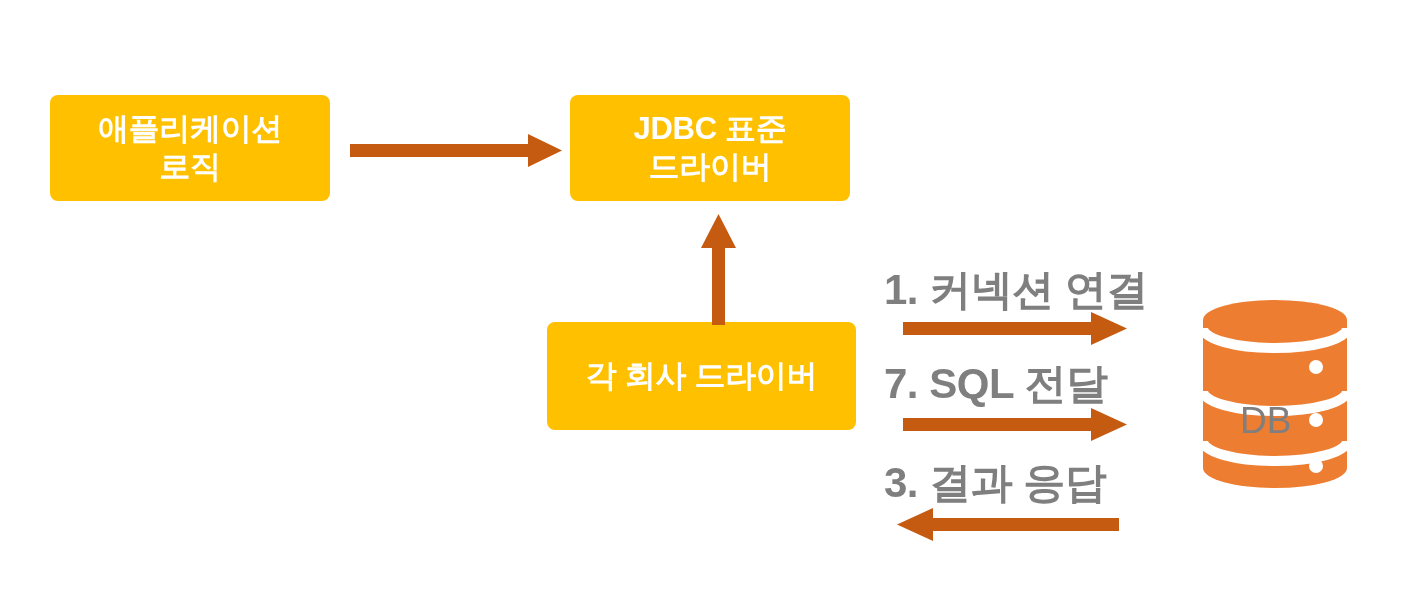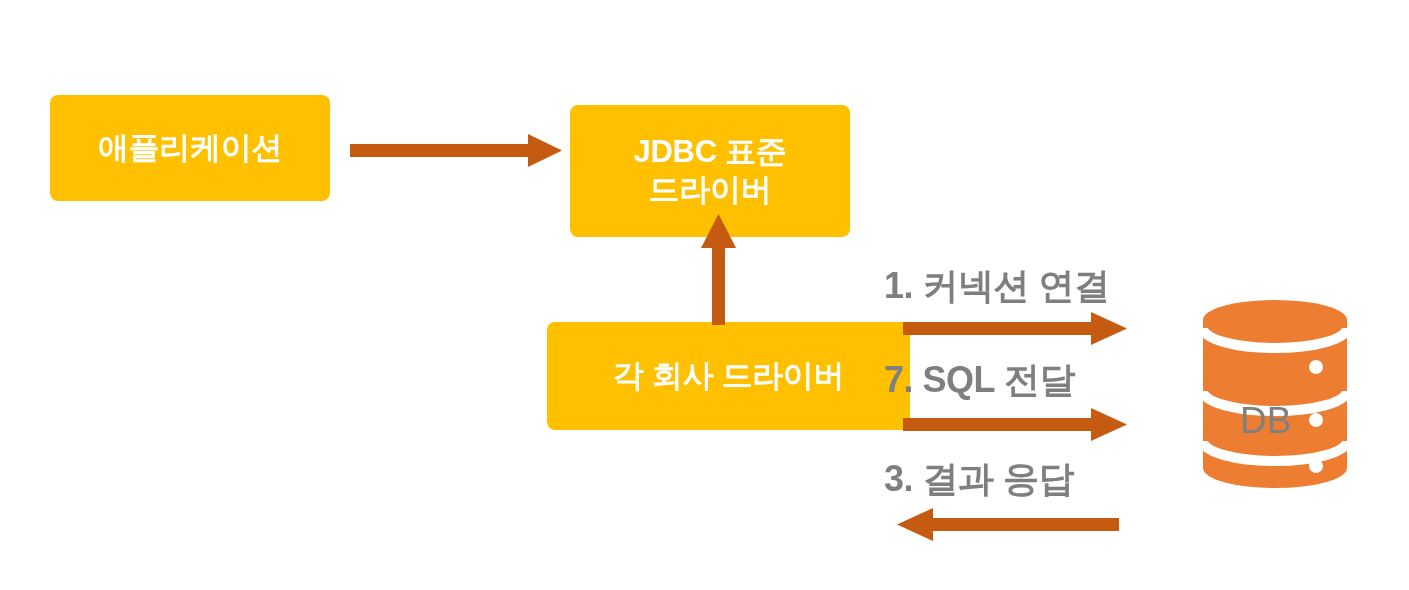--- a/index.html
+++ b/index.html
@@ -19,30 +19,30 @@
     align-items:center;
     justify-content:center;
     text-align:center;
     color:#ffffff;
     font-weight:bold;
     line-height:1.22;
     letter-spacing:-0.3px;
   }
 
   #box-app      { left:50px;  top:95px;  width:280px; height:106px; font-size:31px; }
-  #box-jdbc     { left:570px; top:105px;  width:280px; height:132px; font-size:31px; }
-  #box-driver   { left:547px; top:322px; width:363px; height:108px; font-size:31px;justify-content:center; }
+  #box-jdbc     { left:570px; top:95px;  width:280px; height:106px; font-size:31px; }
+  #box-driver   { left:547px; top:322px; width:309px; height:108px; font-size:31px;justify-content:center; }
 
   .arrow-svg { position:absolute; overflow:visible; }
 
   .step-label {
     position:absolute;
     color:#7F7F7F;
     font-weight:bold;
-    font-size:36px;
+    font-size:42px;
     white-space:nowrap;
     letter-spacing:-0.5px;
   }
   #label-1 { left:884px; top:262px; }
   #label-2 { left:884px; top:356px; }
   #label-3 { left:884px; top:455px; }
 
   #db-wrap { position:absolute; left:1200px; top:298px; width:150px; height:192px; }
   #db-label {
     position:absolute;
@@ -54,20 +54,21 @@
   }
 </style>
 </head>
 <body>
 
 <div id="canvas">
 
   <div class="node-box" id="box-app">
     <div>
       <div>애플리케이션</div>
+      <div>로직</div>
     </div>
   </div>
 
   <div class="node-box" id="box-jdbc">
     <div>
       <div>JDBC 표준</div>
       <div>드라이버</div>
     </div>
   </div>
 

